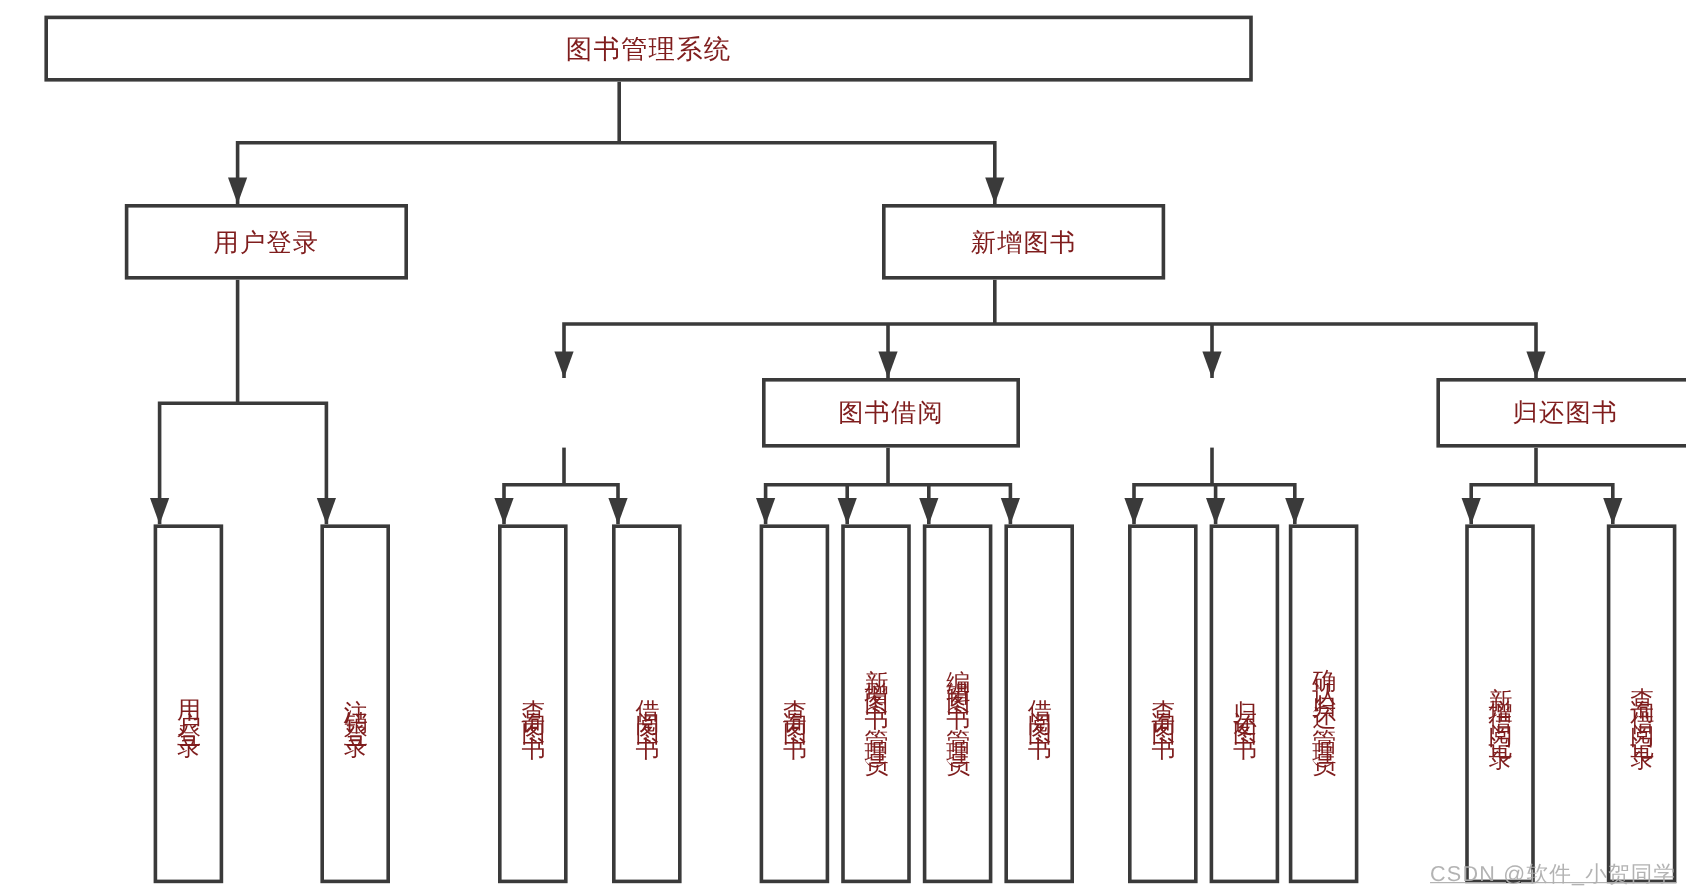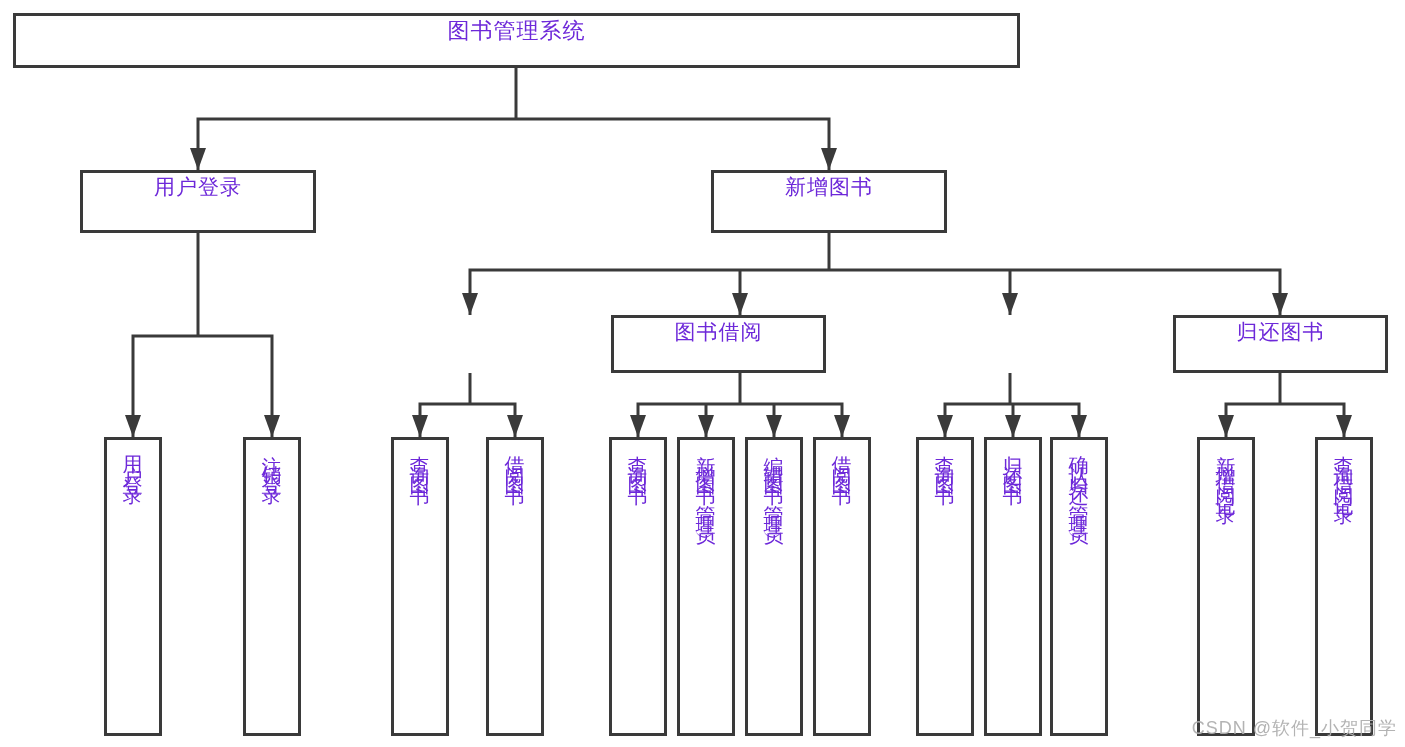--- a/index.html
+++ b/index.html
@@ -20,23 +20,25 @@
     left: 0;
     top: 0;
     z-index: 1;
   }
   .box {
     position: absolute;
     background: #ffffff;
     border: 3px solid #3a3a3a;
     box-sizing: border-box;
     display: flex;
+    align-items: center;
     justify-content: center;
-    color: #6d28d9;
+    color: #7f1d1d;
     z-index: 2;
+    margin-left: 24px;
   }
   .hlabel {
     font-size: 21px;
     letter-spacing: 1px;
     white-space: nowrap;
   }
   .root {
     left: 13px; top: 13px; width: 1007px; height: 55px;
   }
   .root .hlabel { font-size: 22px; }
@@ -53,20 +55,21 @@
   }
   .watermark {
     position: absolute;
     right: 8px;
     bottom: 7px;
     font-size: 18px;
     color: rgba(175, 175, 175, 0.95);
     letter-spacing: 1px;
     z-index: 5;
     white-space: nowrap;
+    text-decoration: underline;
   }
 </style>
 </head>
 <body>
 
 <div id="stage">
 
   <svg class="connectors" width="1405" height="747" viewBox="0 0 1405 747">
     <g stroke="#3a3a3a" stroke-width="3" fill="none">
 

